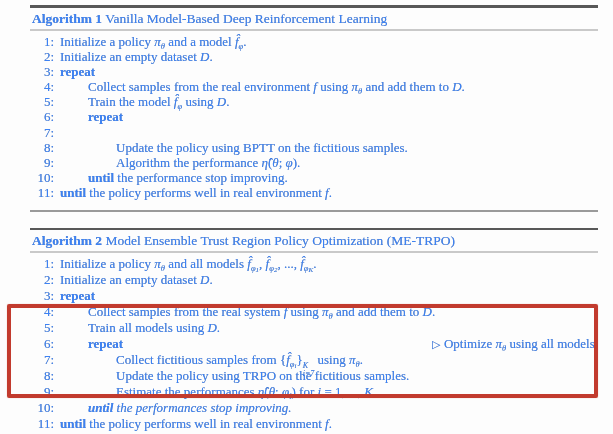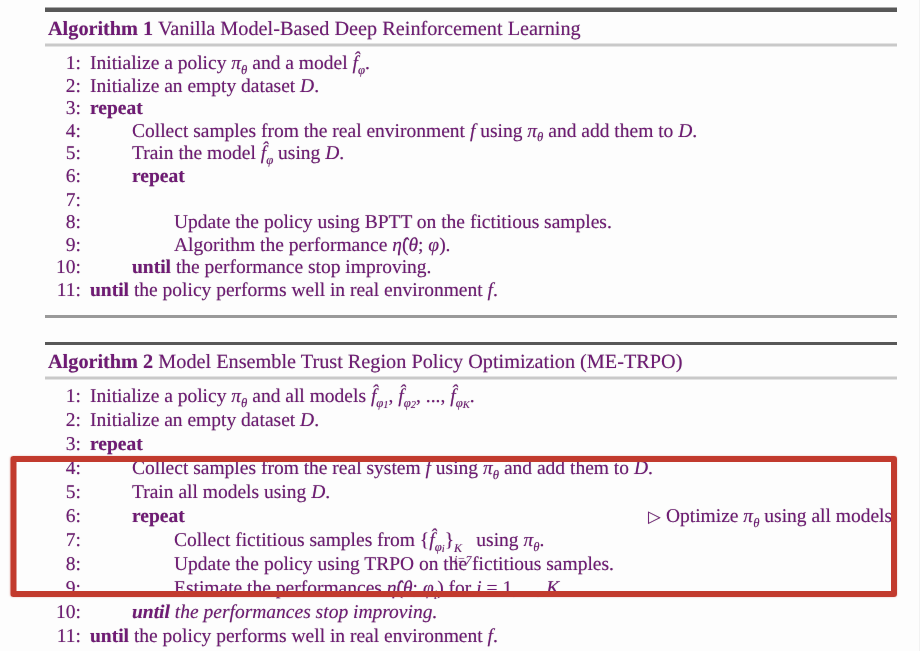--- a/index.html
+++ b/index.html
@@ -1,19 +1,19 @@
 <!DOCTYPE html>
 <html><head>
 <meta charset="utf-8">
 <style>
   html,body{margin:0;padding:0;background:#e9e9e9;}
   #screen{
     position:relative; width:613px; height:434px; background:#fdfdfd;
     font-family:"Liberation Serif","DejaVu Serif",serif;
-    color:#701a75; font-size:13px; overflow:hidden;
+    color:#3b82f6; font-size:13px; overflow:hidden;
     text-shadow:0 0 .6px rgba(30,30,30,.45);
   }
   #content{ padding-top:5px; margin:0 15px 0 30px; }
   .rule{ width:100%; }
   .r-dark  { height:2.5px; background:#585858; }
   .r-med   { height:2px;   background:#9a9a9a; }
   .r-light { height:2px;   background:#c9c9c9; }
   .algo-header{ margin:3px 0 2px 2px; font-size:13.5px; line-height:16px; white-space:nowrap; }
   .algo-header .hdr-label{ font-weight:700; }
   .lines{ margin-top:3px; }

